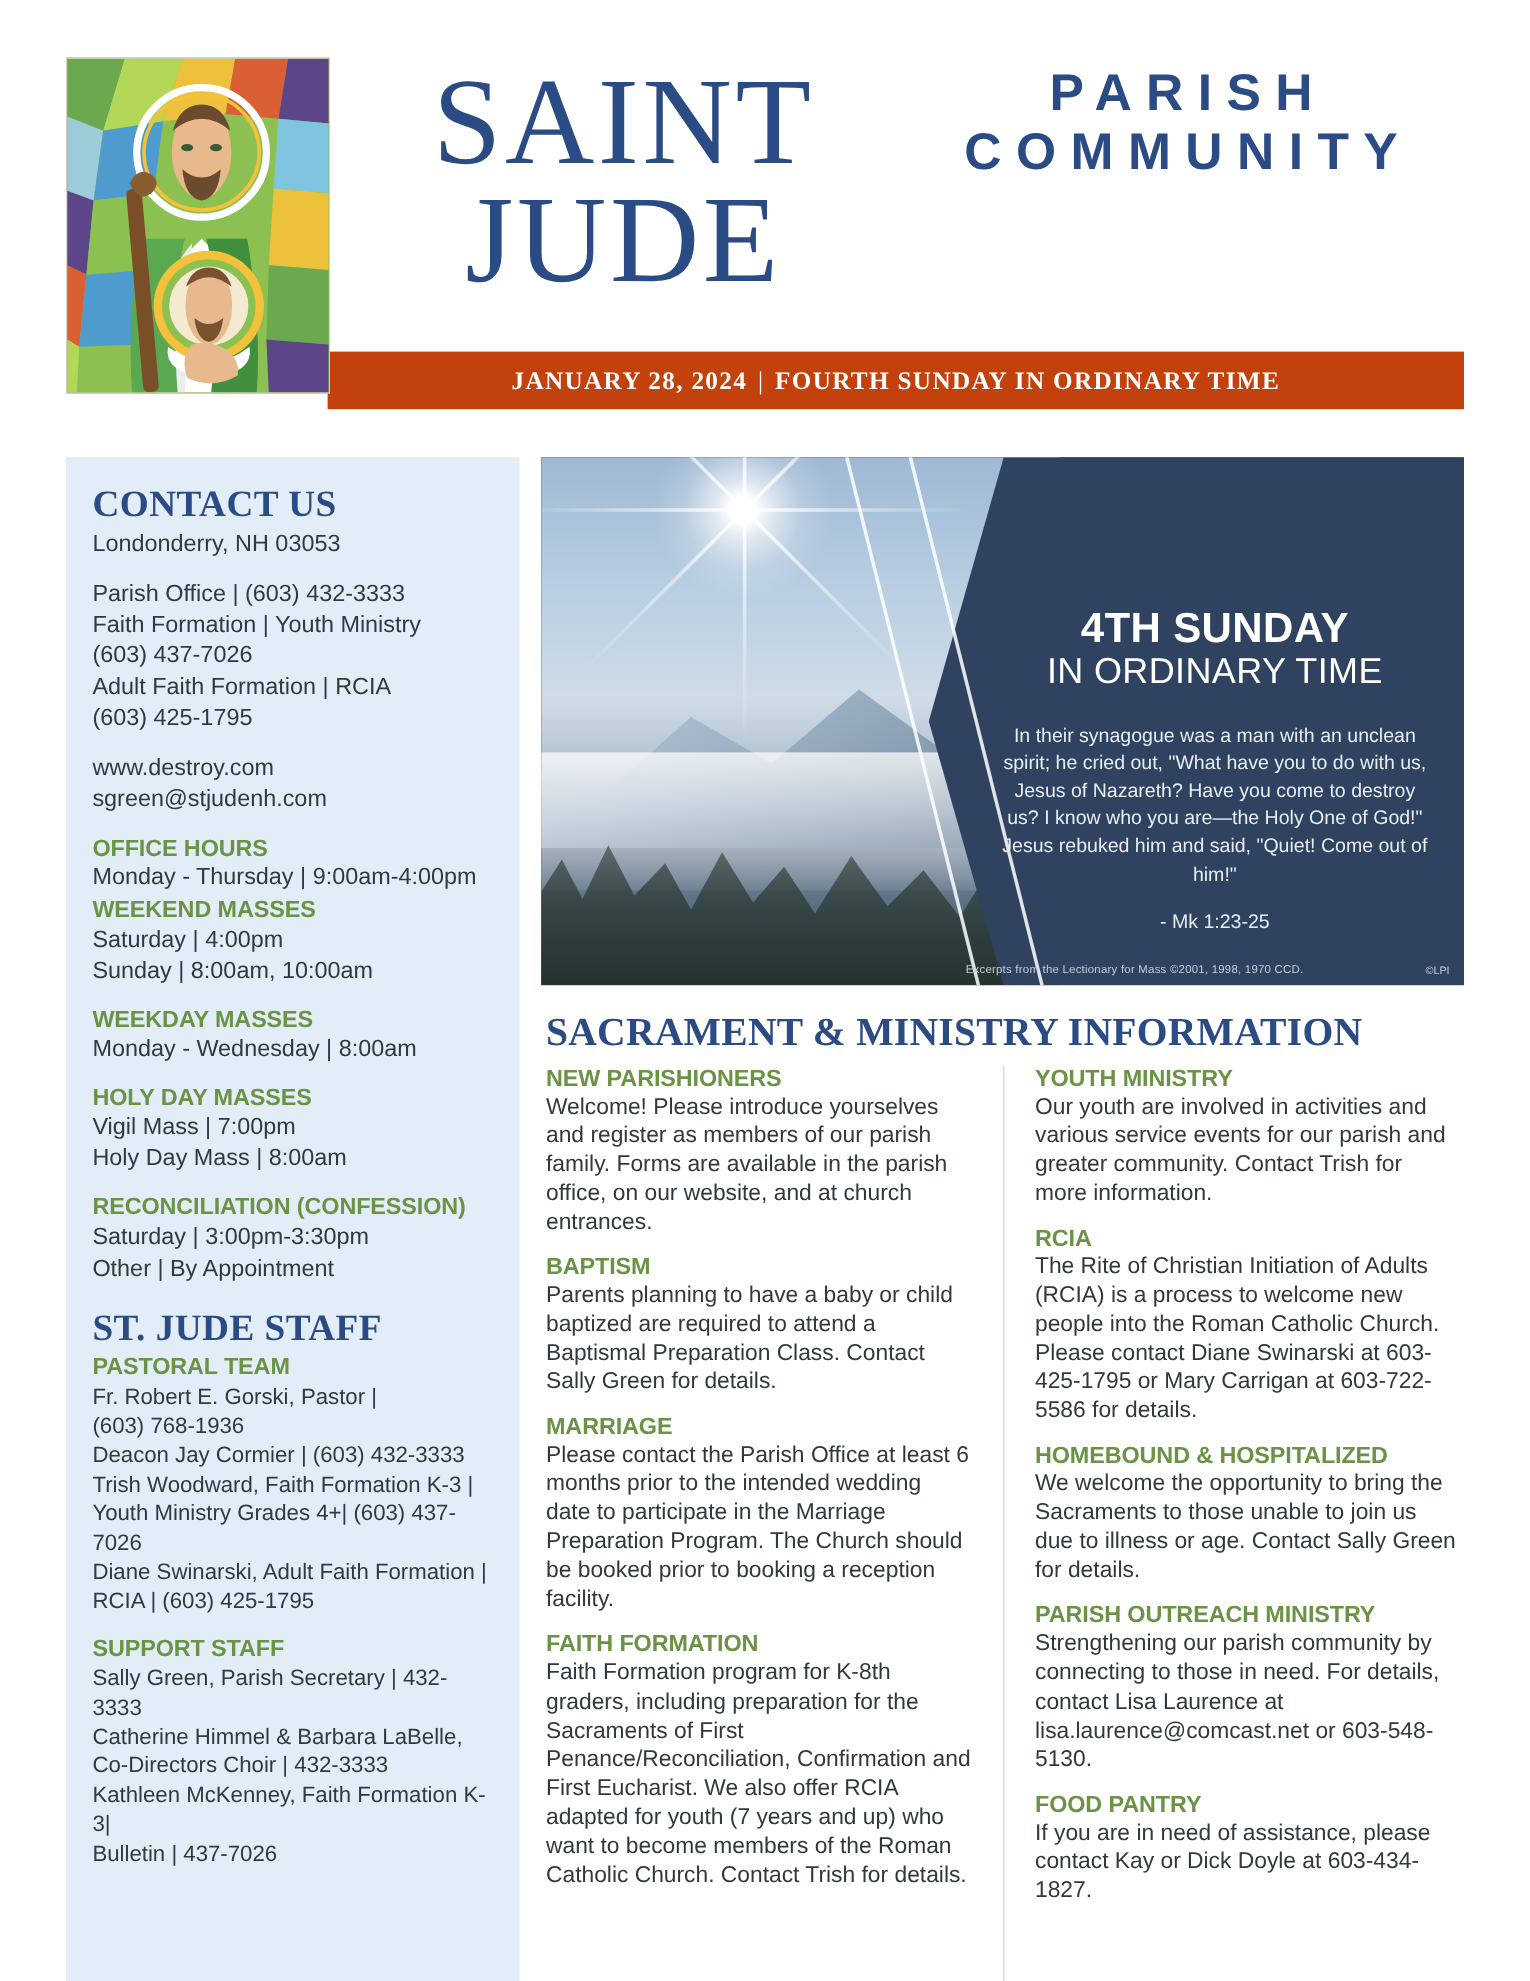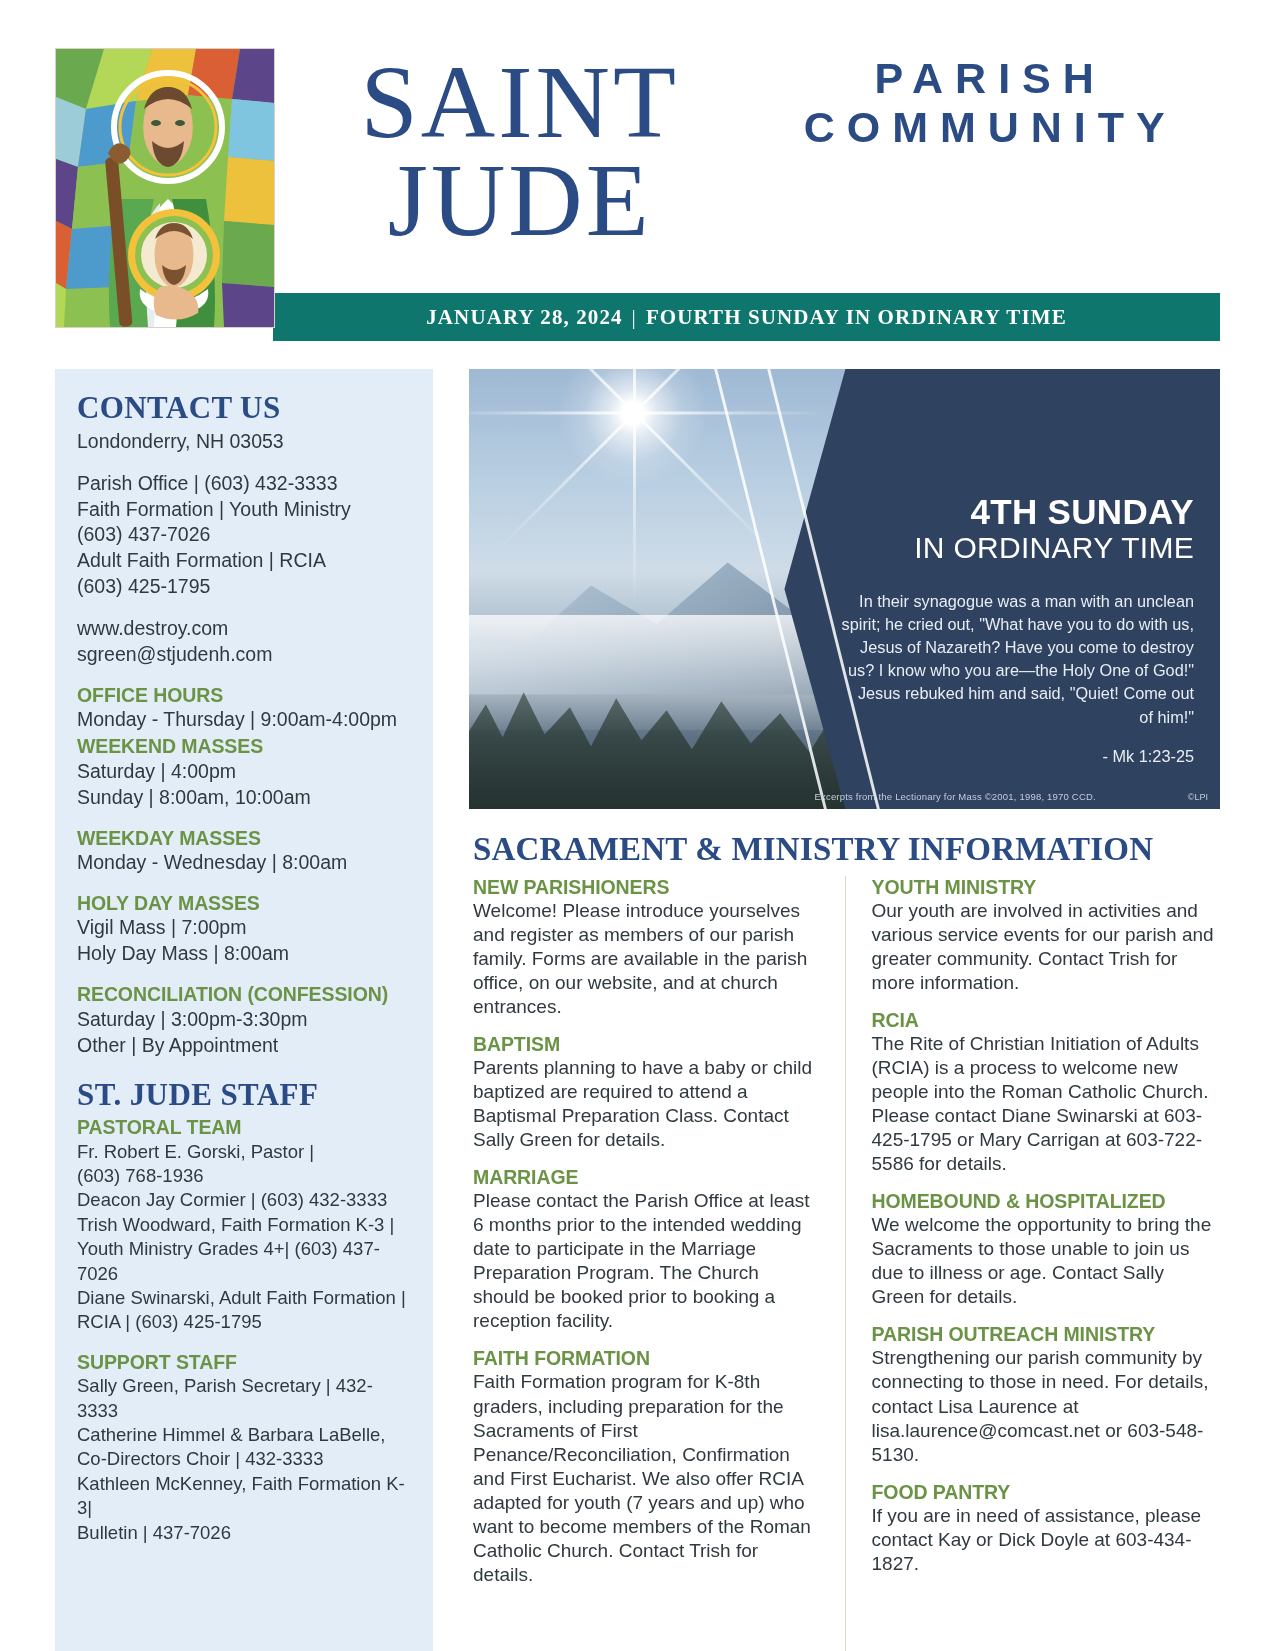--- a/index.html
+++ b/index.html
@@ -65,21 +65,21 @@
     letter-spacing: 12px;
     color: #2b4b85;
     font-weight: 700;
     text-align: center;
     margin: 0;
     padding-left: 10px;
   }
 
   .green-banner {
     margin: 8px 39px 0 55px;
-    background: #0f766e;
+    background: #c2410c;
     height: 48px;
     display: flex;
     align-items: center;
     justify-content: center;
     margin-left: 273px;
     margin-right: 55px;
   }
   .green-banner .bn {
     font-family: "Liberation Serif", serif;
     font-weight: bold;
@@ -89,23 +89,23 @@
   }
   .green-banner .sep {
     color: #ffffff;
     padding: 0 9px;
     font-weight: 400;
   }
 
   
   .content {
     display: flex;
-    padding: 28px 55px 0 55px;
+    padding: 40px 55px 0 55px;
     box-sizing: border-box;
-    gap: 36px;
+    gap: 18px;
     height: 1310px;
   }
 
   
   .sidebar {
     width: 378px;
     flex: 0 0 378px;
     background: #e3edf8;
     padding: 22px 20px 20px 22px;
     box-sizing: border-box;
@@ -209,21 +209,21 @@
     top: 0; bottom: 0;
     width: 0;
     border-left: 3px solid rgba(255,255,255,0.85);
   }
   .hero-text {
     position: absolute;
     right: 0; top: 0;
     width: 54%;
     padding: 0 26px;
     box-sizing: border-box;
-    text-align: right;
+    text-align: center;
     color: #ffffff;
   }
   .hero-h1 {
     font-size: 35px;
     font-weight: 700;
     letter-spacing: 0.3px;
     margin: 125px 0 0 0;
     line-height: 1.04;
   }
   .hero-h2 {

